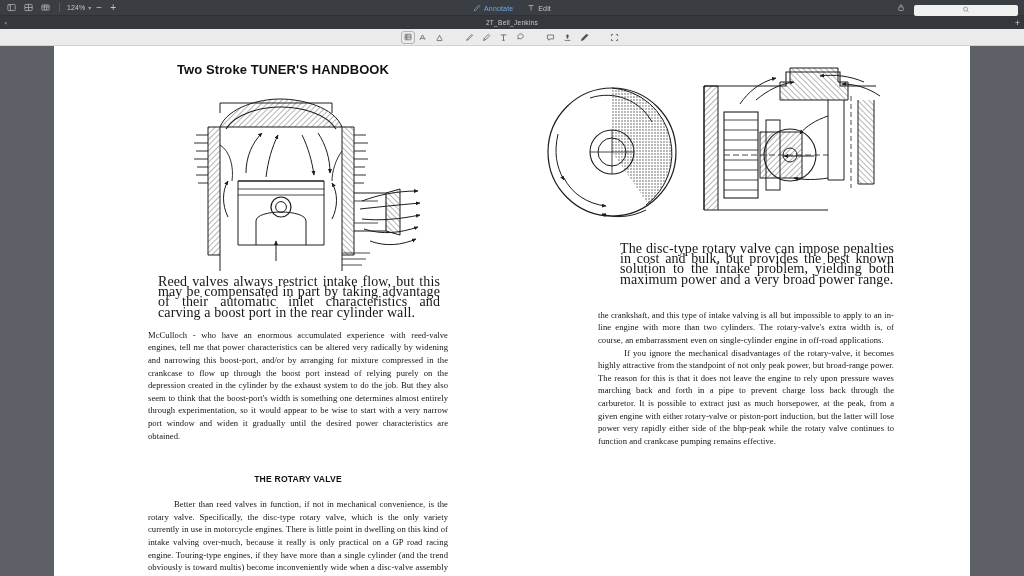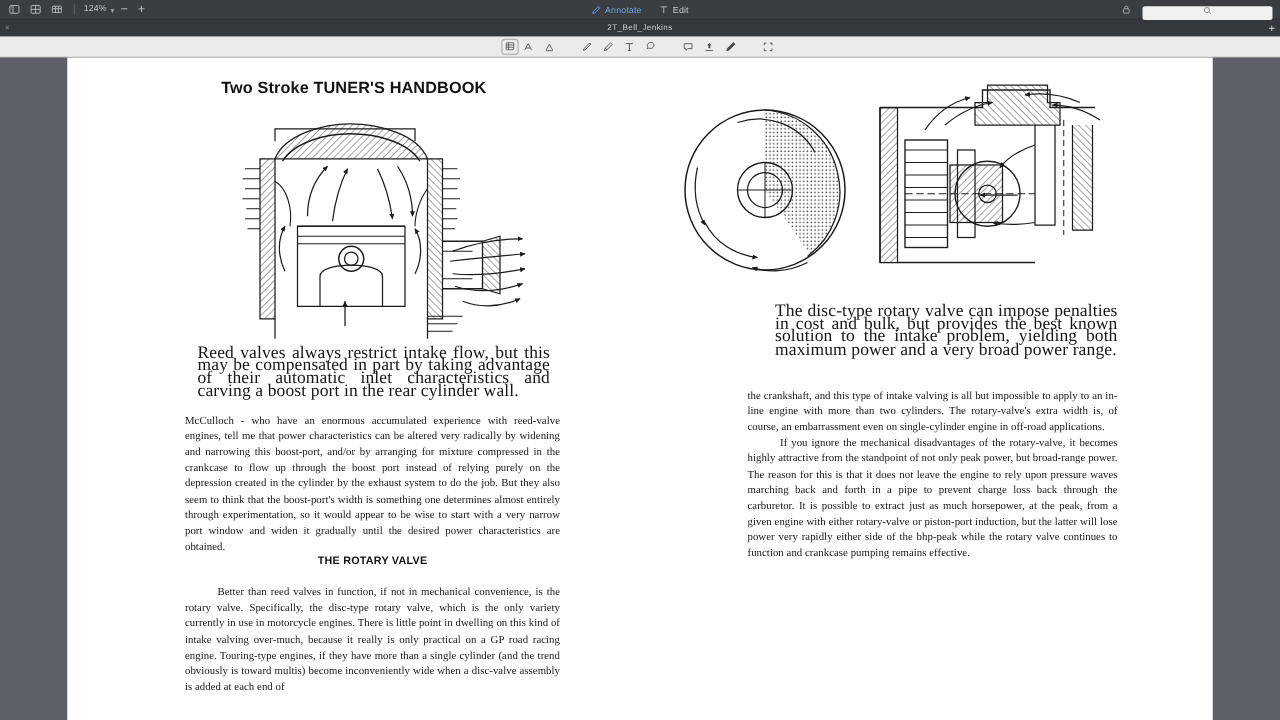--- a/index.html
+++ b/index.html
@@ -381,21 +381,21 @@
 
             <g stroke="#1c1c1c" stroke-width="0.8">
               <path d="M272 168 L300 168 M272 174 L296 174 M272 180 L292 180"></path>
             </g>
           </svg>
         </div>
 
         <div class="lcol">
           <p class="caption">Reed valves always restrict intake flow, but this may be compensated in part by taking advantage of their automatic inlet characteristics and carving a boost port in the rear cylinder wall.</p>
           <p class="body-p" style="margin-top:11px;">McCulloch - who have an enormous accumulated experience with reed-valve engines, tell me that power characteristics can be altered very radically by widening and narrowing this boost-port, and/or by arranging for mixture compressed in the crankcase to flow up through the boost port instead of relying purely on the depression created in the cylinder by the exhaust system to do the job.  But they also seem to think that the boost-port's width is something one determines almost entirely through experimentation, so it would appear to be wise to start with a very narrow port window and widen it gradually until the desired power characteristics are obtained.</p>
-          <div class="sec-head" style="margin-top:0;">THE ROTARY VALVE</div>
+          <div class="sec-head" style="margin-top:32px;">THE ROTARY VALVE</div>
           <p class="body-p indent" style="margin-top:14px;">Better than reed valves in function, if not in mechanical convenience, is the rotary valve.  Specifically, the disc-type rotary valve, which is the only variety currently in use in motorcycle engines.  There is little point in dwelling on this kind of intake valving over-much, because it really is only practical on a GP road racing engine.  Touring-type engines, if they have more than a single cylinder (and the trend obviously is toward multis) become inconveniently wide when a disc-valve assembly is added at each end of</p>
         </div>
       </div>
 
       <div class="page">
 
         <div class="fig" style="margin-top:14px;">
           <svg width="458" height="180" viewBox="0 0 458 180">
             <defs>
               <pattern id="dots" width="3" height="3" patternUnits="userSpaceOnUse">

